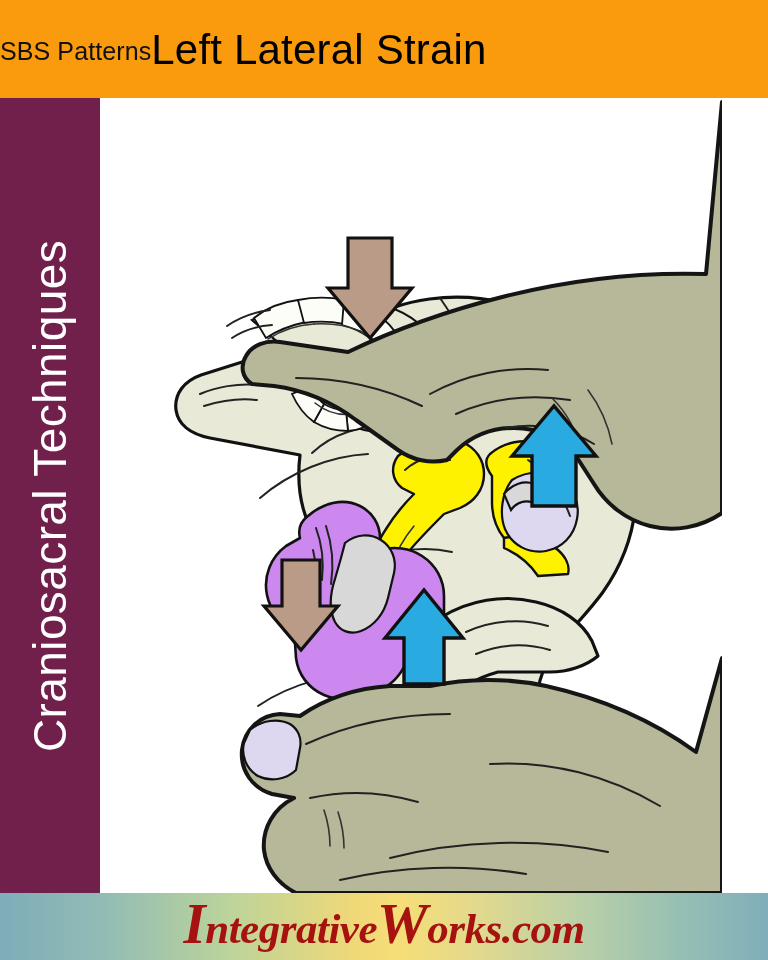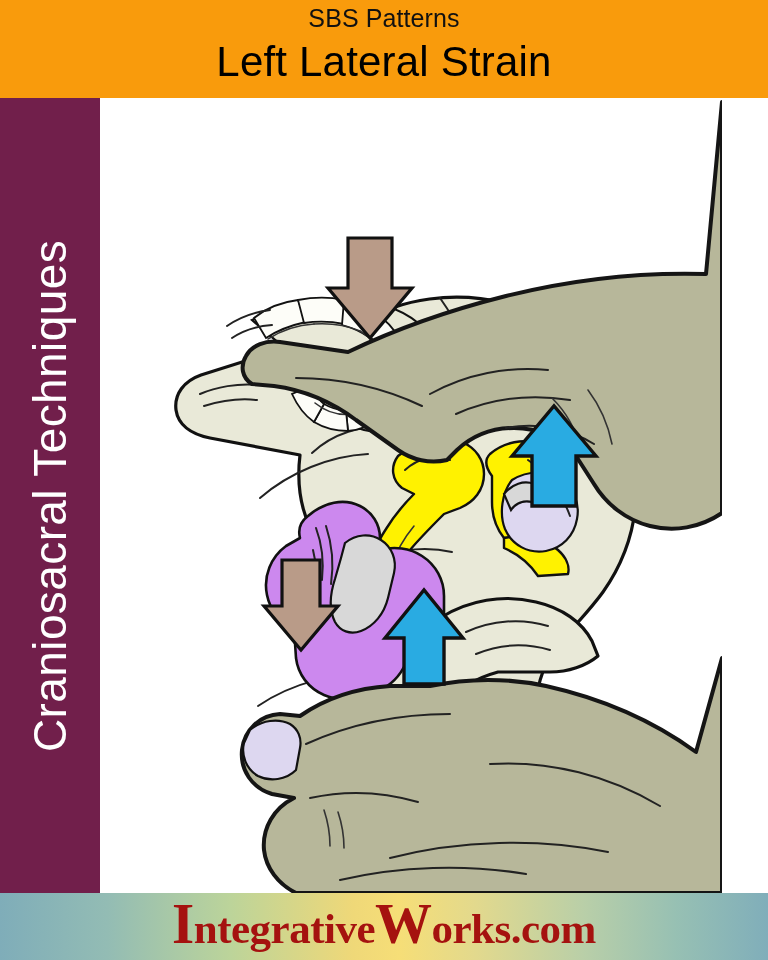--- a/index.html
+++ b/index.html
@@ -14,21 +14,21 @@
     position: relative;
     width: 768px; height: 960px;
     background: #ffffff;
   }
 
   
   #header {
     position: absolute; left: 0; top: 0;
     width: 768px; height: 98px;
     background: #f99b0c;
-    display: flex; flex-direction: column;
+    display: flex; 
     align-items: center; justify-content: flex-start;
   }
   #header-sub {
     font-size: 25px;
     line-height: 30px;
     color: #111111;
     margin-top: 3px;
     letter-spacing: 0.1px;
   }
   #header-title {
@@ -78,20 +78,21 @@
     display: flex; align-items: center; justify-content: center;
   }
   #footer-logo {
     font-family: "Liberation Serif", serif;
     font-weight: bold;
     font-size: 43px;
     line-height: 52px;
     color: #a5120f;
     letter-spacing: -0.5px;
     white-space: nowrap;
+    font-style: italic;
   }
   #footer-logo .cap { font-size: 57px; }
 </style>
 </head>
 <body>
 
 <div id="page">
 
   <div id="header">
     <div id="header-sub">SBS Patterns</div>

